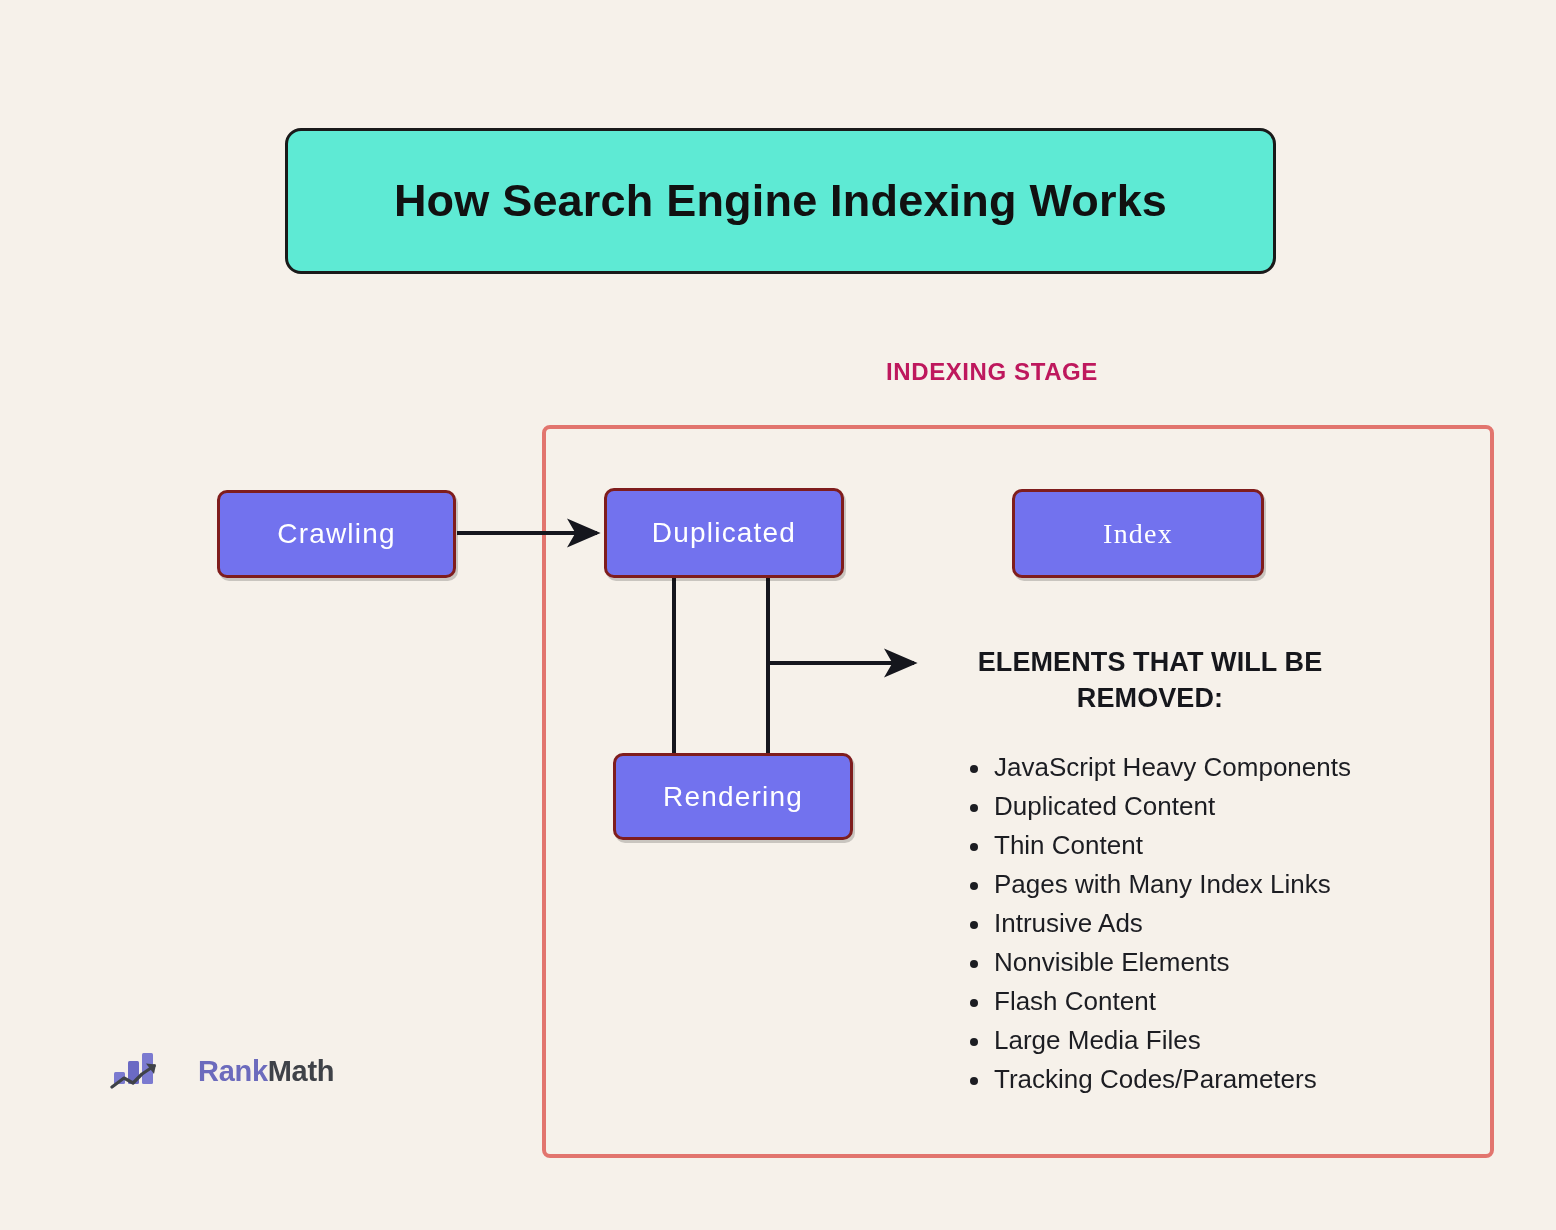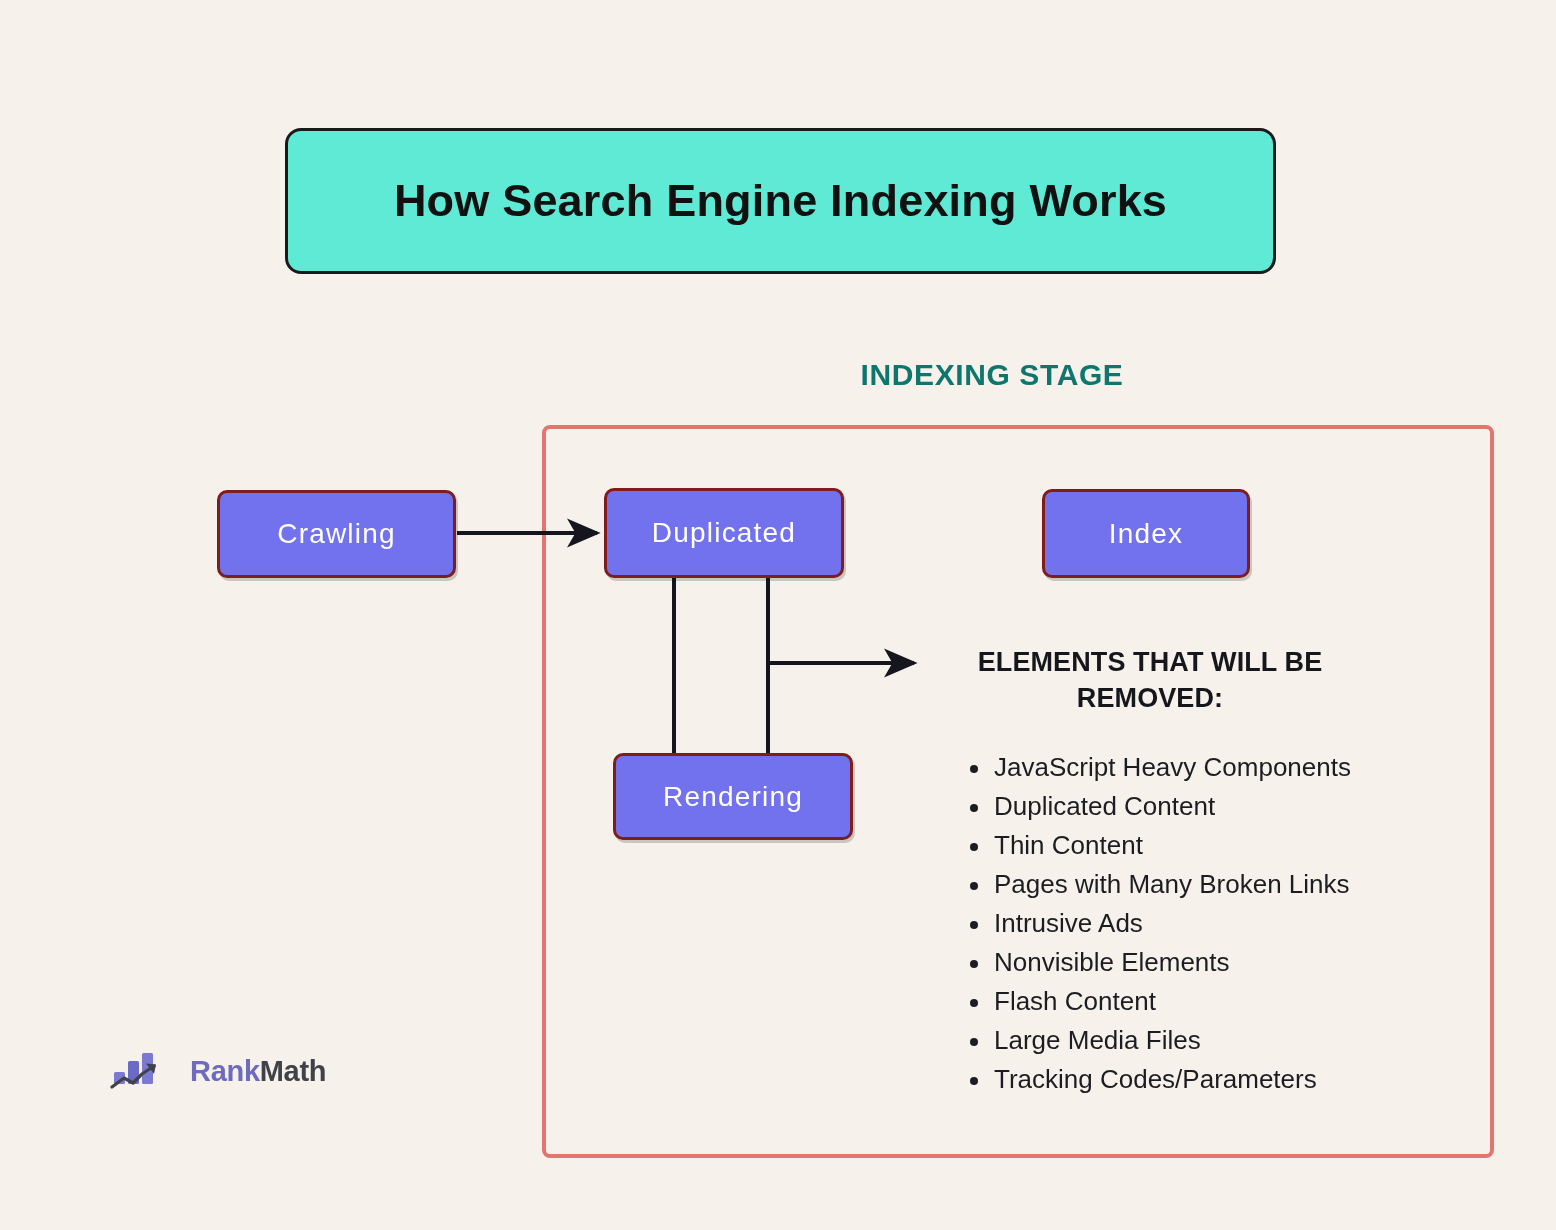--- a/index.html
+++ b/index.html
@@ -45,24 +45,24 @@
     line-height: 1.1;
   }
 
   
   .stage-label {
     position: absolute;
     left: 542px;
     top: 358px;
     width: 900px;
     text-align: center;
-    font-size: 30px;
+    font-size: 24px;
     font-weight: bold;
     letter-spacing: 0.6px;
-    color: #0f766e;
+    color: #be185d;
   }
 
   
   .stage-box {
     position: absolute;
     left: 542px;
     top: 425px;
     width: 952px;
     height: 733px;
     box-sizing: border-box;
@@ -81,21 +81,21 @@
     display: flex;
     align-items: center;
     justify-content: center;
     color: #ffffff;
     font-size: 28px;
     letter-spacing: 1.2px;
     box-shadow: 2px 3px 0px rgba(0,0,0,0.18);
   }
   .node-crawling  { left: 217px;  top: 490px; width: 239px; height: 88px; }
   .node-processing{ left: 604px;  top: 488px; width: 240px; height: 90px; }
-  .node-index     { left: 1042px; top: 489px; width: 208px; height: 89px; }
+  .node-index     { left: 1012px; top: 489px; width: 252px; height: 89px; font-family: Liberation Serif, serif; }
   .node-rendering { left: 613px;  top: 753px; width: 240px; height: 87px; }
 
   
   .connectors {
     position: absolute;
     left: 0;
     top: 0;
     width: 1556px;
     height: 1230px;
     pointer-events: none;
@@ -141,21 +141,21 @@
     background: #1c1d22;
   }
 
   
   .logo {
     position: absolute;
     left: 110px;
     top: 1050px;
     display: flex;
     align-items: center;
-    gap: 18px;
+    gap: 26px;
   }
   .logo-mark { display: block; }
   .logo-word {
     font-size: 29px;
     font-weight: bold;
     letter-spacing: -0.3px;
     white-space: nowrap;
   }
   .logo-rank { color: #6c6bbd; }
   .logo-math { color: #3f4248; }
@@ -205,21 +205,21 @@
   <div class="removed-heading">
     <span>ELEMENTS THAT WILL BE</span>
     <br>
     <span>REMOVED:</span>
   </div>
 
   <ul class="removed-list">
     <li>JavaScript Heavy Components</li>
     <li>Duplicated Content</li>
     <li>Thin Content</li>
-    <li>Pages with Many Broken Links</li>
+    <li>Pages with Many Index Links</li>
     <li>Intrusive Ads</li>
     <li>Nonvisible Elements</li>
     <li>Flash Content</li>
     <li>Large Media Files</li>
     <li>Tracking Codes/Parameters</li>
   </ul>
 
   <div class="logo">
     <svg class="logo-mark" width="62" height="42" viewBox="0 0 62 42" xmlns="http://www.w3.org/2000/svg">
       <rect x="4" y="22" width="11" height="12" rx="1.5" fill="#7b7ad0"></rect>

